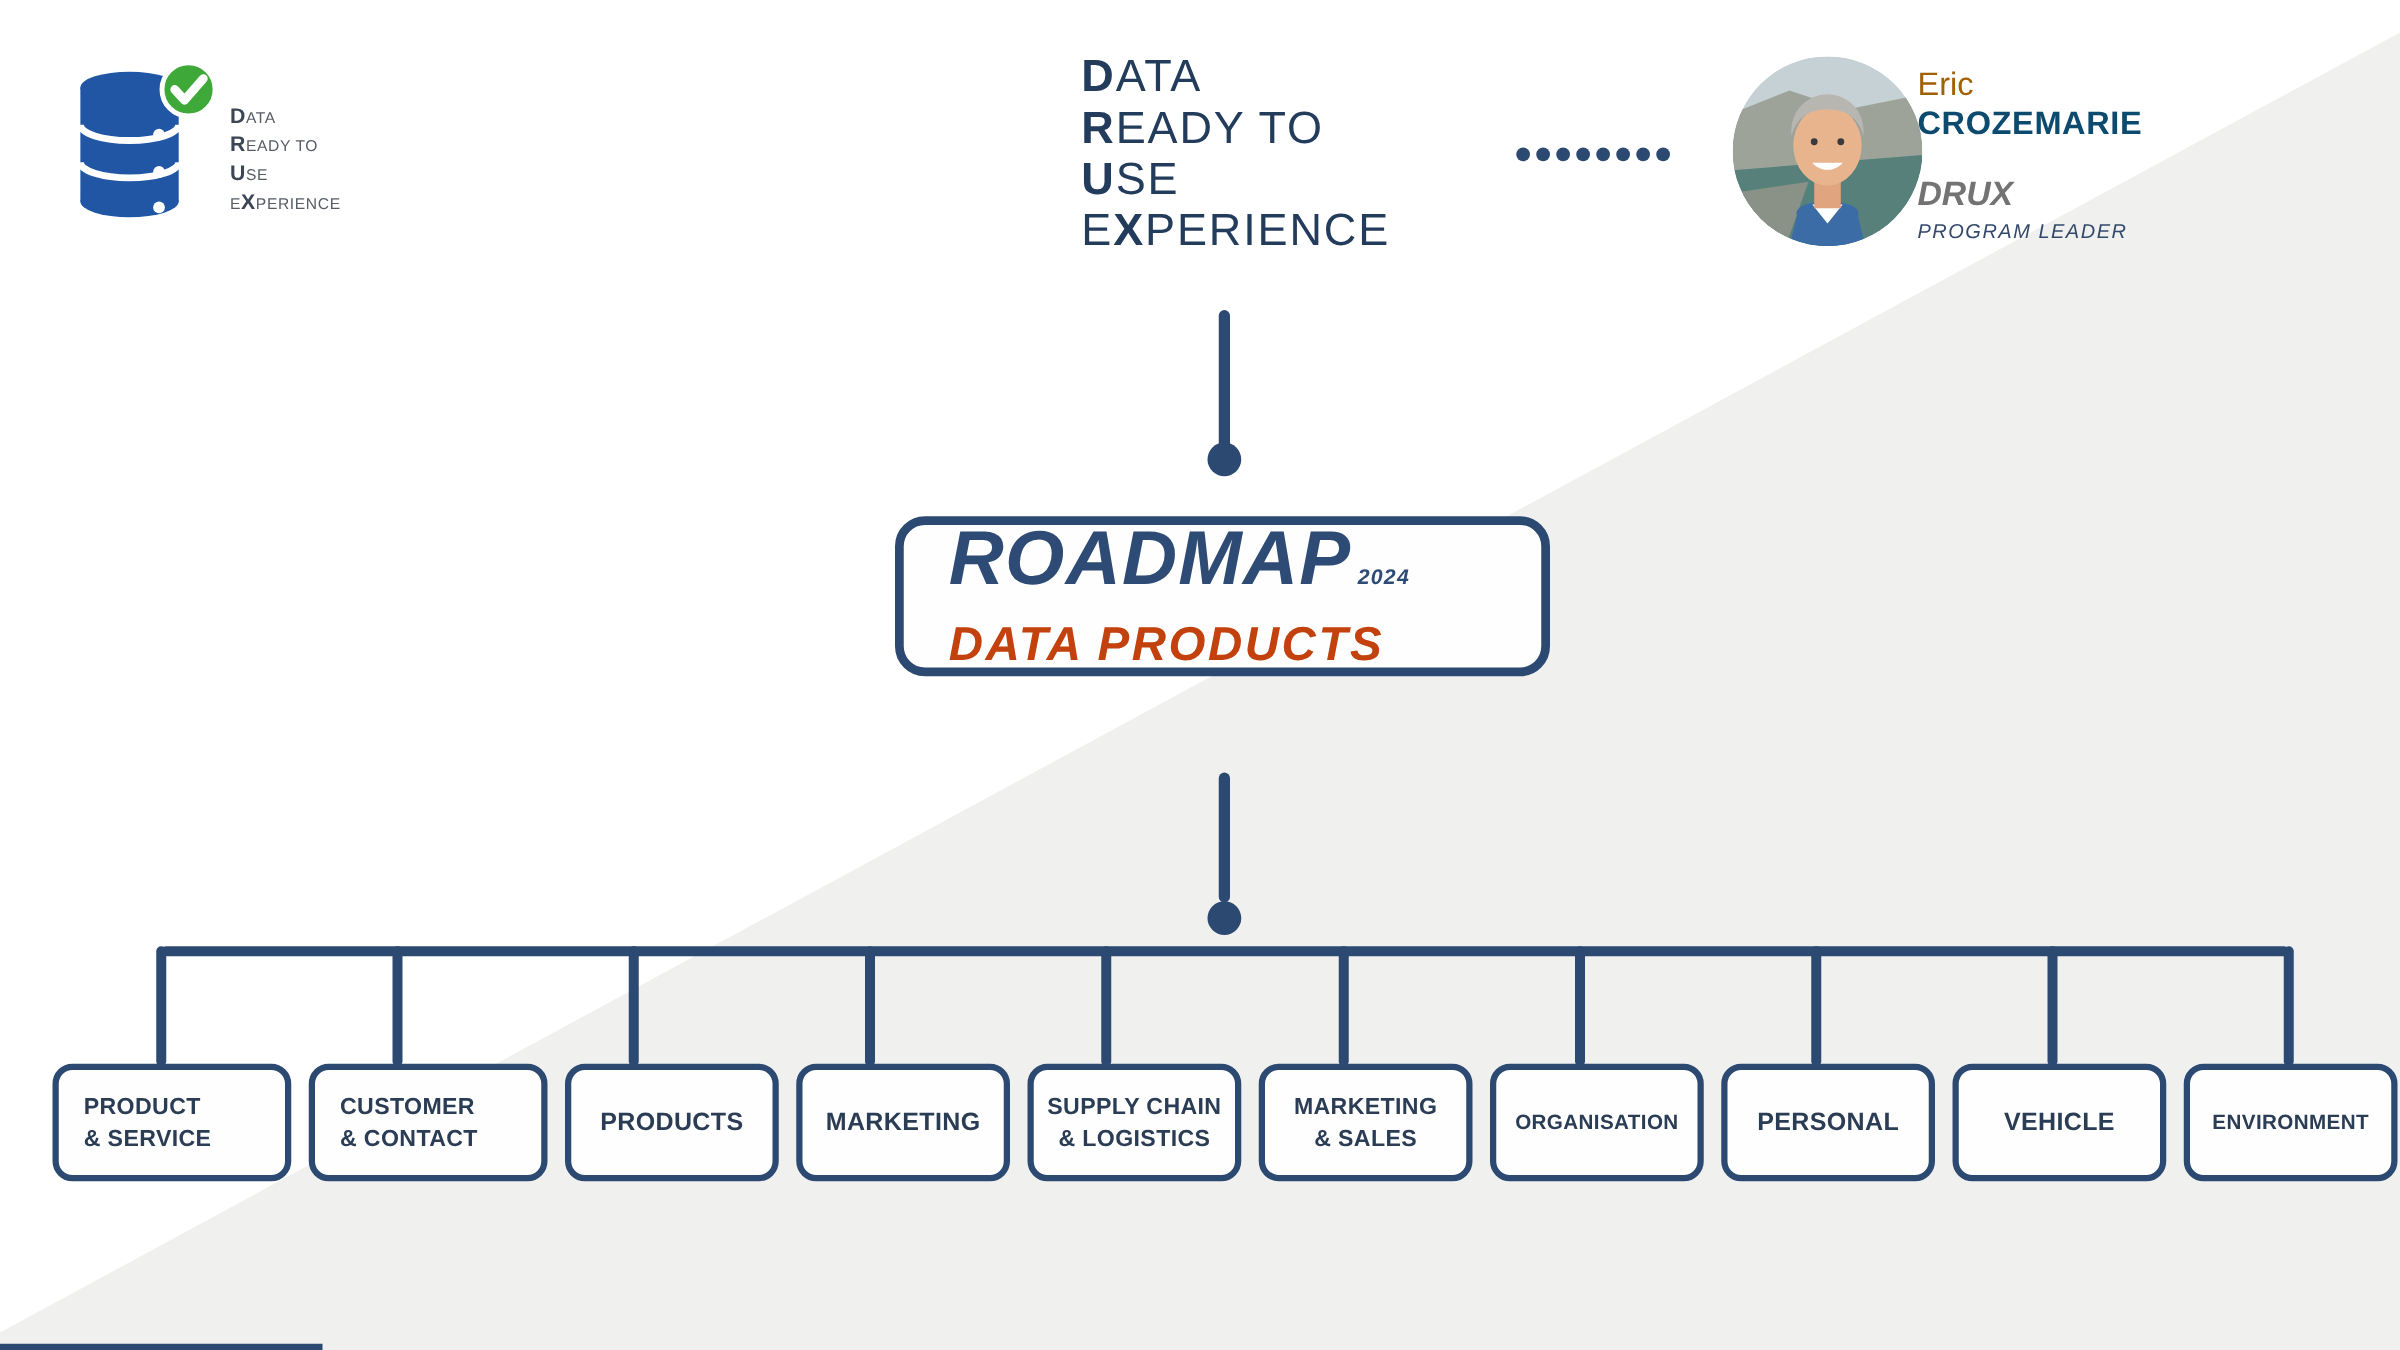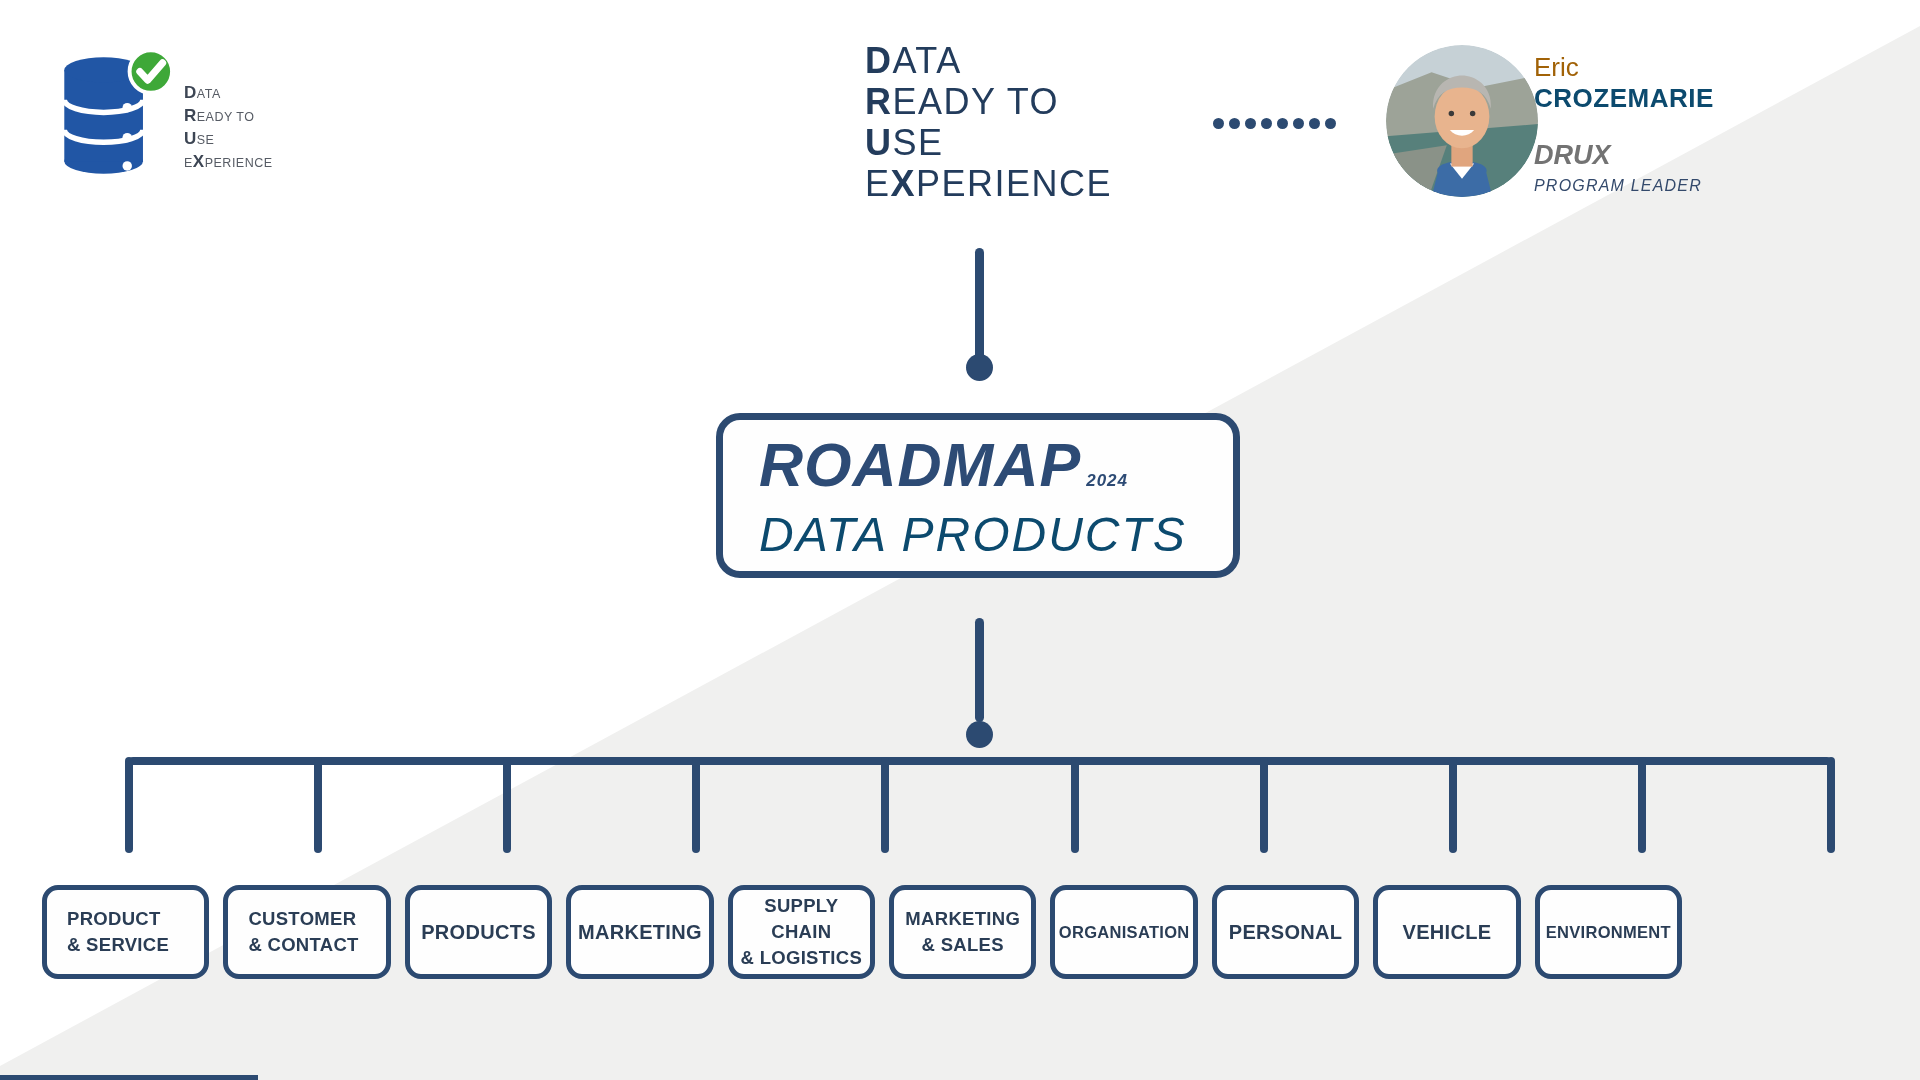--- a/index.html
+++ b/index.html
@@ -36,33 +36,33 @@
   .p-role{font-size:16px;font-style:italic;color:#33496B;line-height:28px;letter-spacing:1.2px;}
   
   .stem{position:absolute;width:9px;border-radius:5px;background:#2C4A71;left:975px;}
   .stem1{top:248px;height:112px;}
   .stem2{top:618px;height:104px;}
   .stem-dot{position:absolute;width:27px;height:27px;border-radius:50%;background:#2C4A71;left:966px;}
   .dot1{top:354px;}
   .dot2{top:721px;}
   
   .card{
-    position:absolute;left:716px;top:413px;width:524px;height:165px;box-sizing:border-box;
+    position:absolute;left:716px;top:413px;width:524px;height:128px;box-sizing:border-box;
     border:7px solid #2C4A71;border-radius:24px;background:#FEFEFE;
     display:flex;flex-direction:column;justify-content:center;padding-left:36px;
   }
   .card-title{font-size:61px;line-height:62px;font-weight:900;font-style:italic;color:#2D4B75;letter-spacing:1px;}
   .card-year{font-size:17px;font-weight:700;font-style:italic;margin-left:5px;letter-spacing:1px;vertical-align:baseline;}
-  .card-sub{font-size:48px;line-height:46px;font-weight:400;font-style:italic;color:#0c4a6e;letter-spacing:2px;}
+  .card-sub{font-size:38px;line-height:46px;font-weight:700;font-style:italic;color:#c2410c;letter-spacing:2px;}
   
   .connector{position:absolute;left:129px;top:757px;width:1702px;height:96px;}
   .hbar{position:absolute;left:0;top:0;width:100%;height:8px;background:#2C4A71;border-radius:4px;}
   .drop{position:absolute;top:0;width:8px;height:96px;background:#2C4A71;border-radius:4px;transform:translateX(-50%);}
   
-  .cat-row{position:absolute;left:42px;top:885px;width:1640px;height:94px;display:flex;gap:14px;}
+  .cat-row{position:absolute;left:42px;top:851px;width:1876px;height:94px;display:flex;gap:14px;}
   .cat{
     flex:1;box-sizing:border-box;border:5px solid #2C4A71;border-radius:16px;background:#FEFEFE;
     display:flex;align-items:center;justify-content:center;text-align:center;
   }
   .cat-label{white-space:pre-line;font-weight:700;color:#2A3D55;font-size:20px;line-height:27px;letter-spacing:.3px;}
   .cat.two .cat-label{font-size:18.5px;line-height:26px;}
   .cat.left{justify-content:flex-start;padding-left:20px;}
   .cat.left .cat-label{text-align:left;}
   .cat.sm .cat-label{font-size:16.5px;}
 </style>

